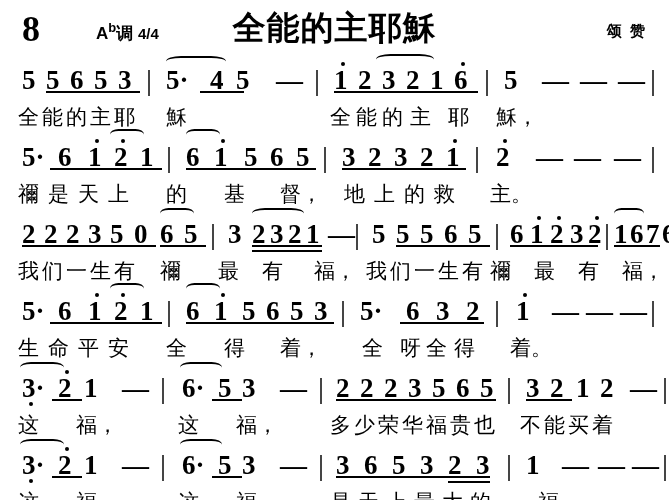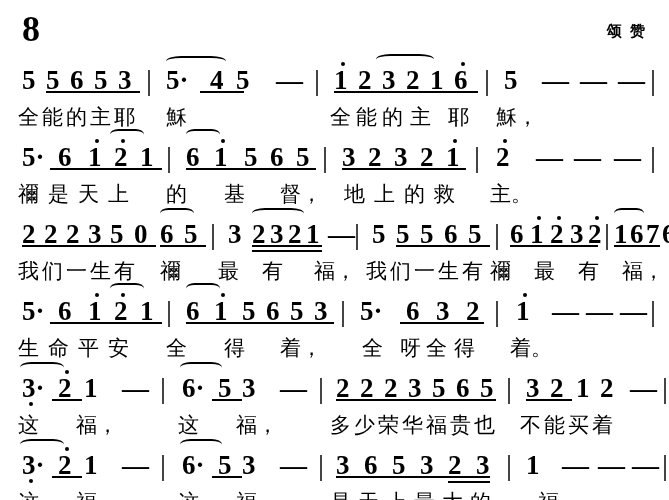--- a/index.html
+++ b/index.html
@@ -108,20 +108,25 @@
     height:9px;
   }
 </style>
 </head>
 <body>
 
 <div class="sheet">
 
   <div class="header">
     <div class="song-number">8</div>
+    <div class="key-sig">
+      <span>A</span><span class="flat">b</span><span>调</span>
+      <span class="meter">4/4</span>
+    </div>
+    <div class="song-title">全能的主耶穌</div>
     <div class="category">颂 赞</div>
   </div>
 
   <div class="body">
 
     <div class="system">
       <div class="notes">
         <span class="tok" style="left:8px">5</span>
         <span class="tok" style="left:32px">5</span>
         <span class="tok" style="left:56px">6</span>

